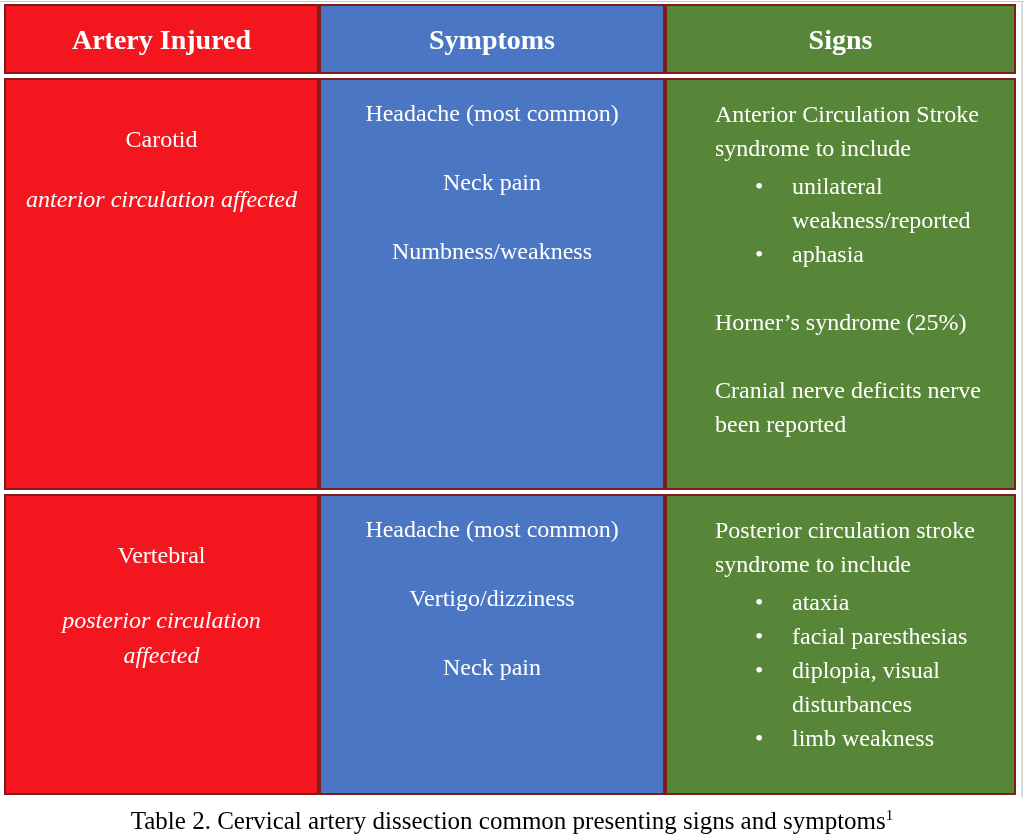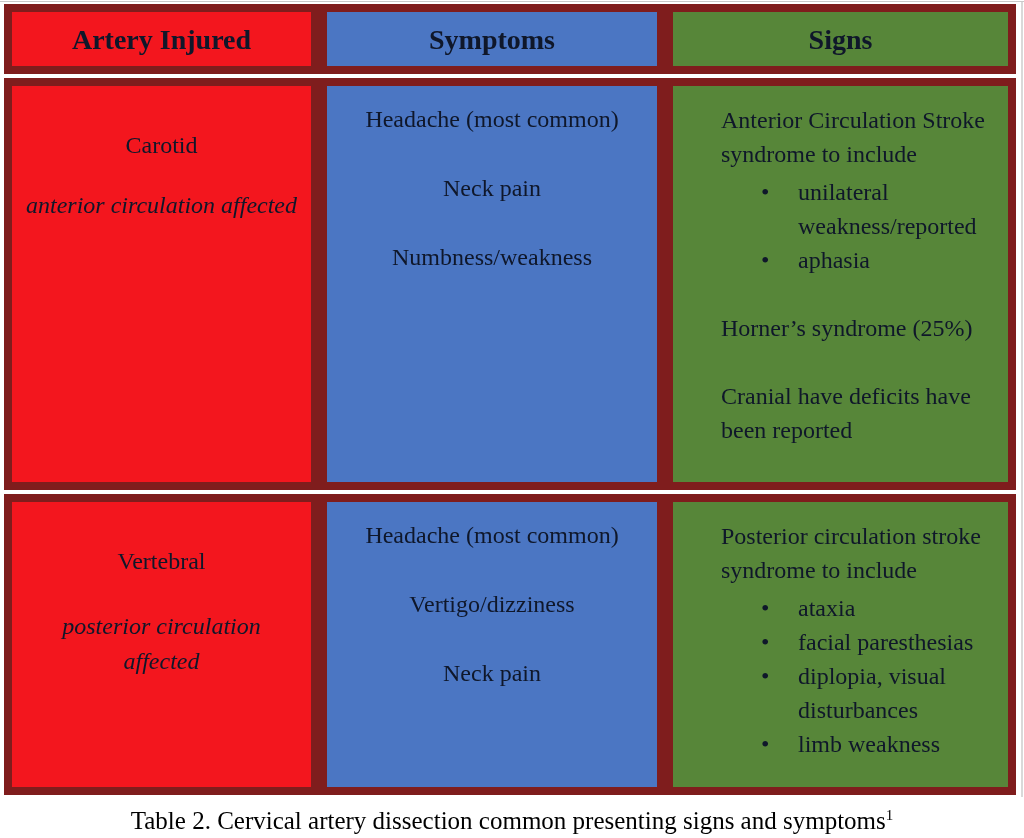--- a/index.html
+++ b/index.html
@@ -28,22 +28,22 @@
     position: absolute;
     left: 4px; top: 4px;
     display: grid;
     grid-template-columns: 315px 346px 351px;
     grid-template-rows: 70px 412px 301px;
     row-gap: 4px;
     column-gap: 0;
   }
   .cell {
     box-sizing: border-box;
-    border: 8px solid #7f1d1d;
-    color: #0f172a;
+    border: 2px solid #7f1d1d;
+    color: #ffffff;
     font-size: 24px;
     line-height: 35px;
   }
   .head {
     display: flex;
     align-items: center;
     justify-content: center;
     font-weight: bold;
     font-size: 28px;
   }
@@ -126,21 +126,21 @@
     <p>Neck pain</p>
     <p>Numbness/weakness</p>
   </div>
   <div class="cell signs" style="background: rgb(87, 134, 57);">
     <p>Anterior Circulation Stroke syndrome to include</p>
     <ul>
       <li>unilateral weakness/reported</li>
       <li>aphasia</li>
     </ul>
     <p class="spaced">Horner’s syndrome (25%)</p>
-    <p class="spaced">Cranial have deficits have been reported</p>
+    <p class="spaced">Cranial nerve deficits nerve been reported</p>
   </div>
 
   <div class="cell artery" style="background: rgb(243, 22, 30);">
     <p>Vertebral</p>
     <p class="note narrow">posterior circulation affected</p>
   </div>
   <div class="cell symptoms" style="background: rgb(75, 118, 195);">
     <p>Headache (most common)</p>
     <p>Vertigo/dizziness</p>
     <p>Neck pain</p>

